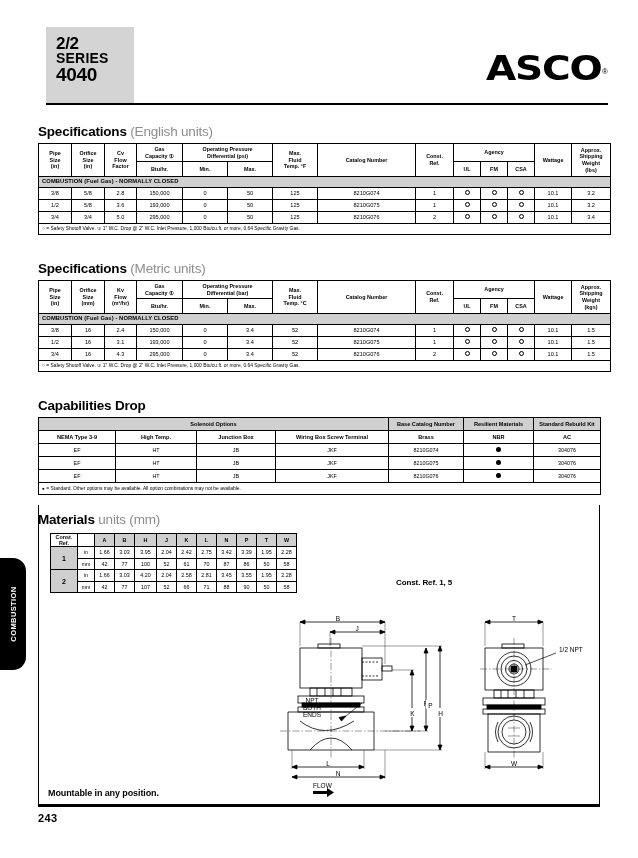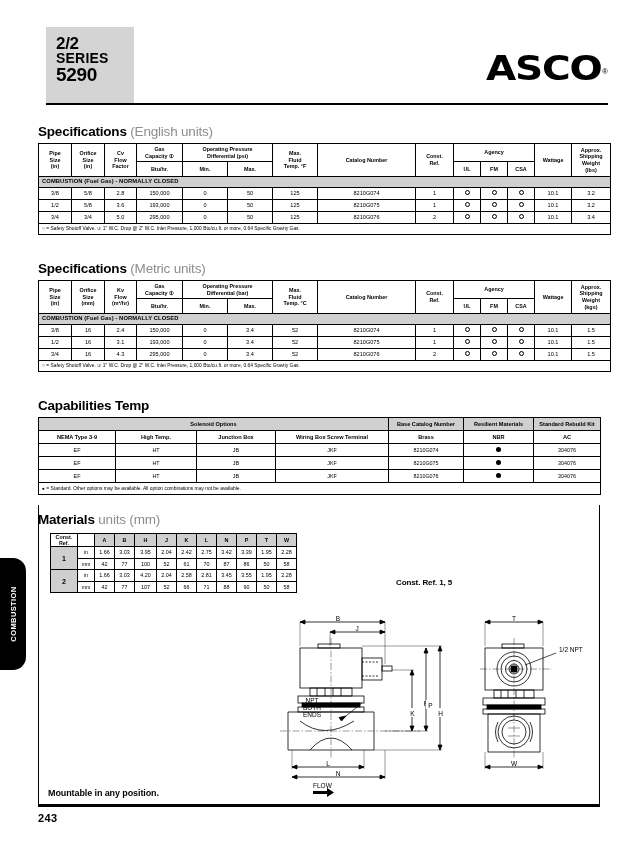--- a/index.html
+++ b/index.html
@@ -273,21 +273,21 @@
     letter-spacing: 0.4px;
   }
 </style>
 </head>
 <body>
 
 <div class="page-header">
   <div class="series-block">
     <div class="ln1">2/2</div>
     <div class="ln2">SERIES</div>
-    <div class="ln3">5290</div>
+    <div class="ln3">4040</div>
   </div>
   <div class="brand">
     <span class="brand-logo">ASCO</span><span class="brand-reg">®</span>
   </div>
   <div class="header-rule"></div>
 </div>
 
 <div class="index-tab">
   <span>COMBUSTION</span>
 </div>
@@ -551,21 +551,21 @@
         <td class="data"><span class="ring"></span></td>
         <td class="data">10.1</td>
         <td class="data">1.5</td>
       </tr>
       <tr class="note">
         <td colspan="14">○ = Safety Shutoff Valve.  ① 1" W.C. Drop @ 2" W.C. Inlet Pressure, 1,000 Btu/cu.ft. or more, 0.64 Specific Gravity Gas.</td>
       </tr>
     </tbody>
 </table>
 
-<div class="sec-title" style="left:38px; top:398px;">Capabilities Temp</div>
+<div class="sec-title" style="left:38px; top:398px;">Capabilities Drop</div>
 
 <table class="cap" id="tbl-cap" style="left:38px; top:417px; width:562px;">
   <colgroup>
     <col style="width:77px">
       <col style="width:81px">
       <col style="width:79px">
       <col style="width:113px">
     <col style="width:75px">
       <col style="width:70px">
       <col style="width:67px">

